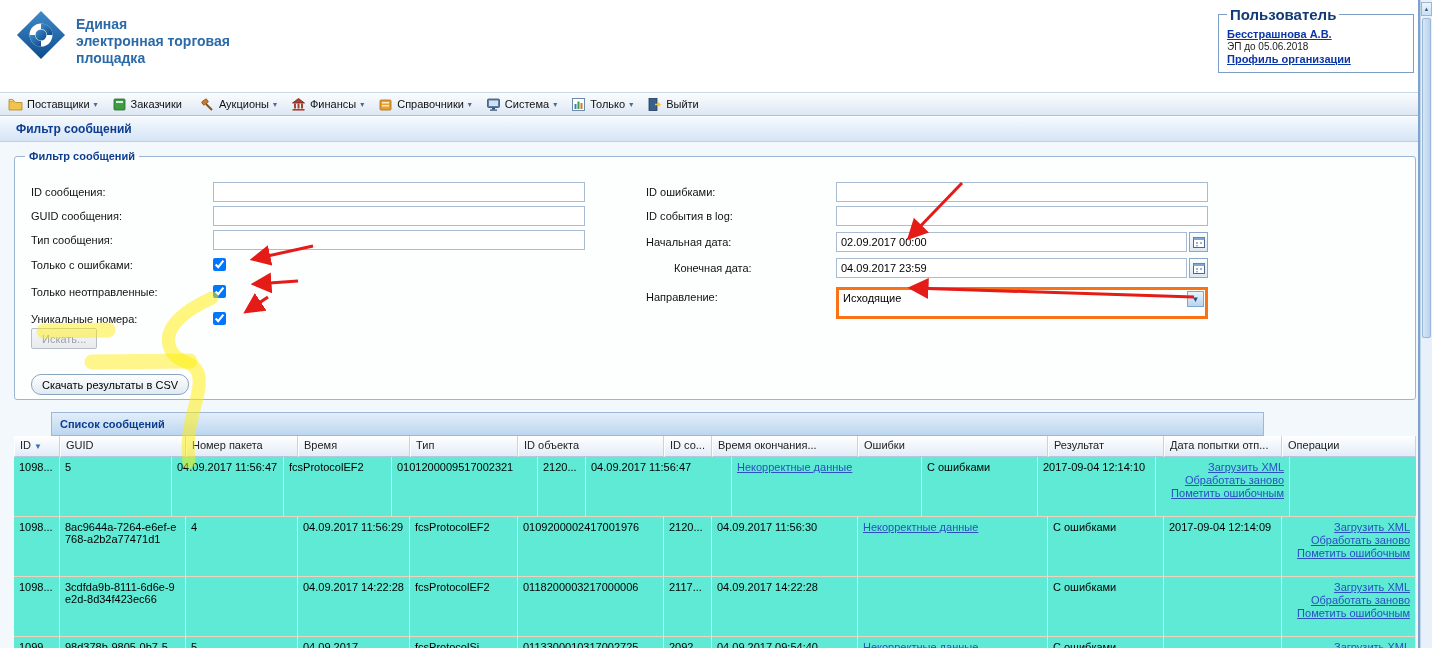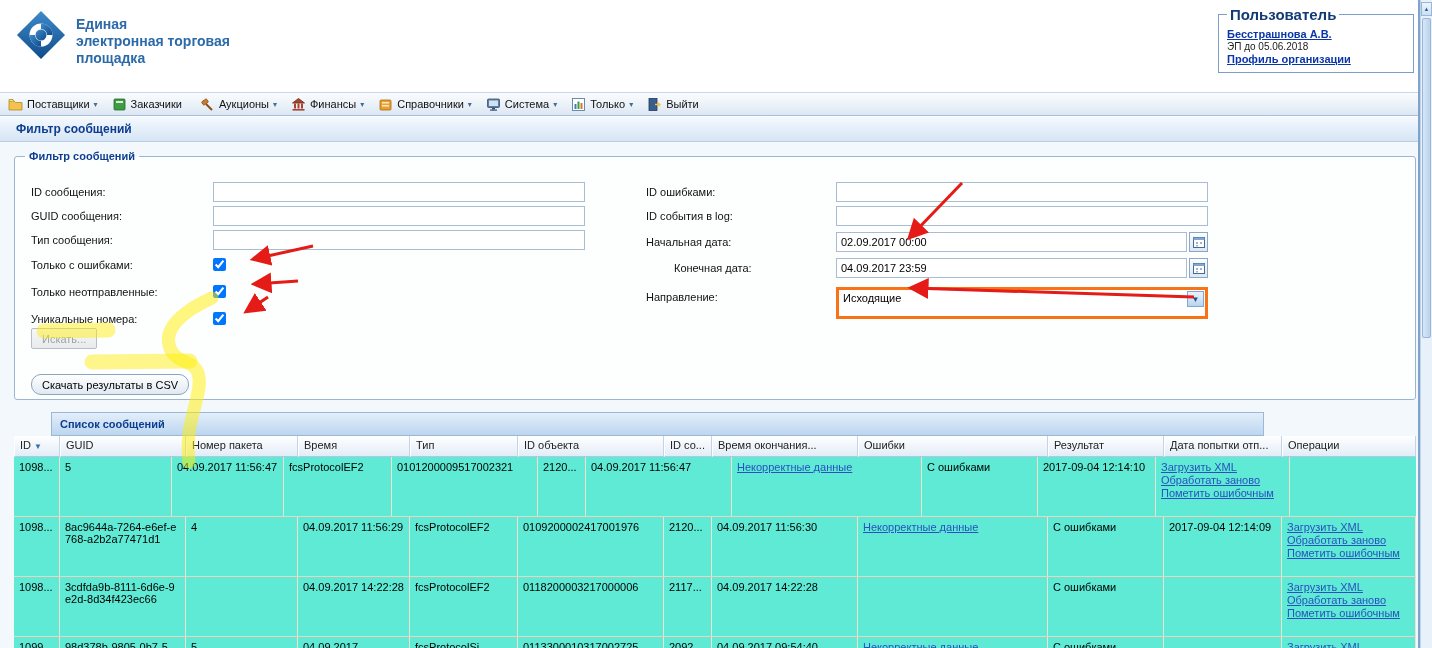--- a/index.html
+++ b/index.html
@@ -60,21 +60,21 @@
   .hcell { background:linear-gradient(#ffffff,#e2ecf7); border-right:1px solid #c3d4e7; border-bottom:1px solid #b3c8de;
     border-left:1px solid #fff; padding:3px 5px; color:#222; white-space:nowrap; overflow:hidden; cursor:pointer; }
   .hcell .sort { font-size:8px; color:#3a6ea8; }
   .tbl-body { position:absolute; left:14px; top:457px; width:1402px; }
   .trow { display:flex; background:#5eead4; border-bottom:1px solid #ecd4bf; min-height:60px; }
   .tcell { border-right:1px solid #f2e0cf; padding:4px 5px; overflow:hidden; word-wrap:break-word; }
   .guidcell { word-break:break-all; }
   .c0{width:46px} .c1{width:126px} .c2{width:112px} .c3{width:112px} .c4{width:108px} .c5{width:146px}
   .c6{width:48px} .c7{width:146px} .c8{width:190px} .c9{width:116px} .c10{width:118px} .c11{width:134px}
   .lnk { color:#2b50c0; text-decoration:underline; cursor:pointer; }
-  .op { display:block; margin-bottom:1px; }
+  .op { display:block; margin-bottom:1px;text-align:right; }
 
   
   .vline { position:absolute; right:12px; top:0; width:2px; height:648px; background:#7fa3cc; }
   .scrollbar { position:absolute; right:0; top:0; width:12px; height:648px; background:#e8f0fa; border-left:1px solid #c0d4e8; }
   .scroll-btn { position:absolute; left:0; top:2px; width:11px; height:14px; background:linear-gradient(#eef5fc,#cadff2);
     border:1px solid #97b6d8; color:#335f8e; font-size:6px; display:flex; align-items:center; justify-content:center; cursor:pointer; }
   .scroll-thumb { position:absolute; left:1px; top:18px; width:9px; height:320px; background:linear-gradient(90deg,#d8e7f6,#b9d2ec);
     border:1px solid #97b6d8; border-radius:2px; cursor:pointer; }
 
   

